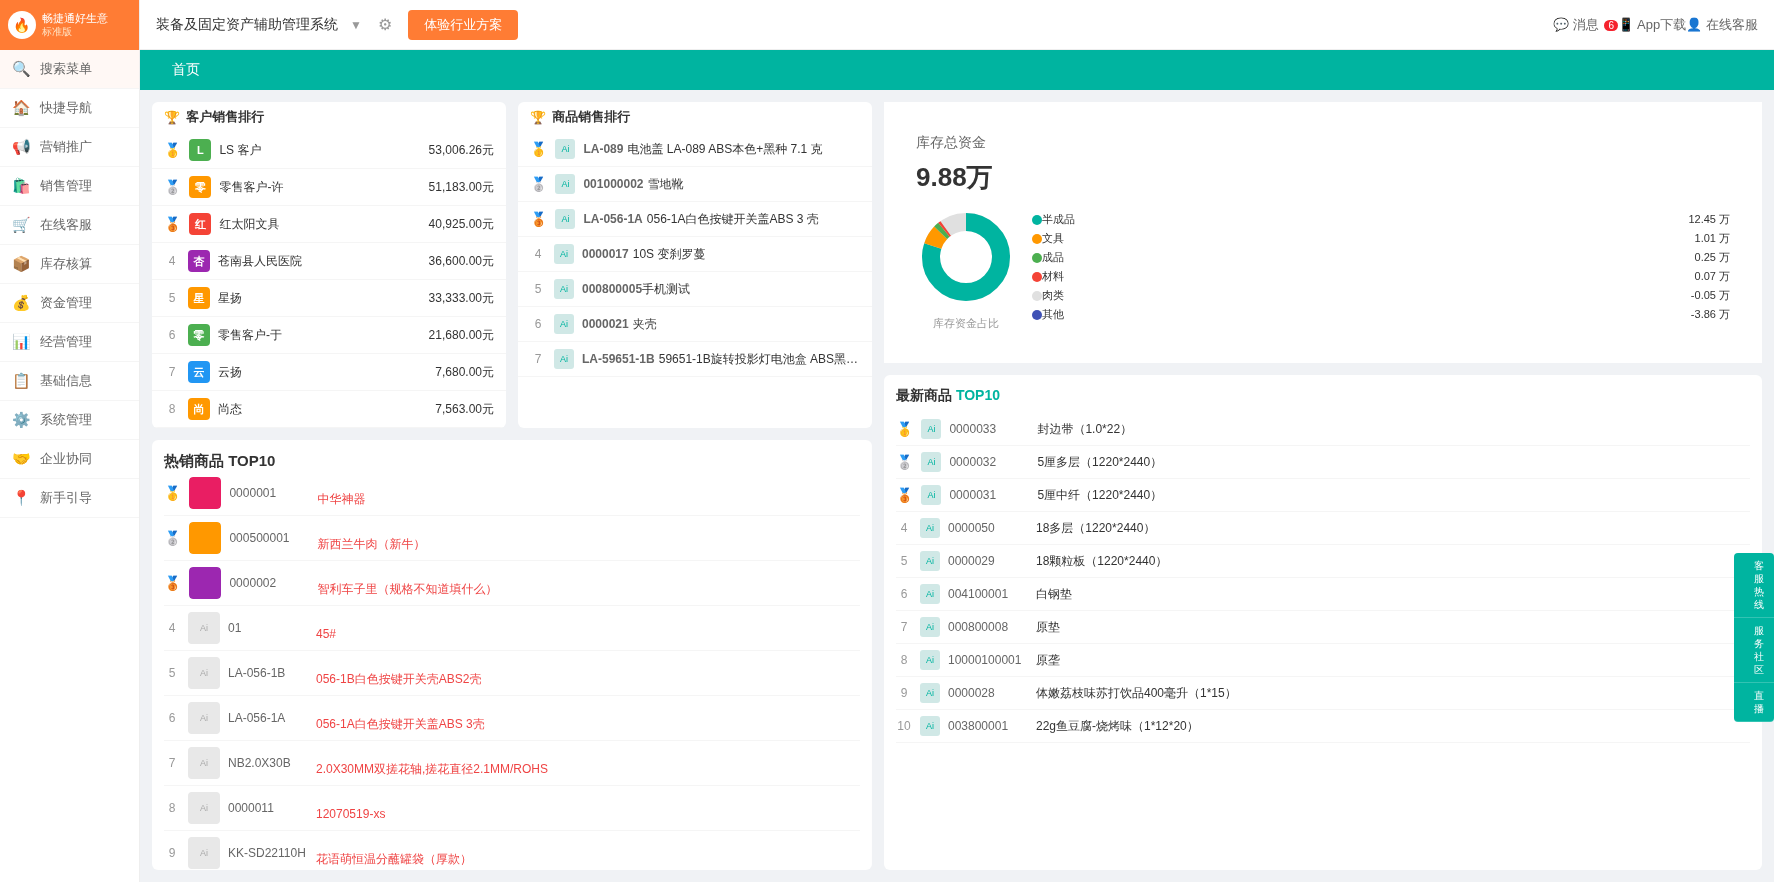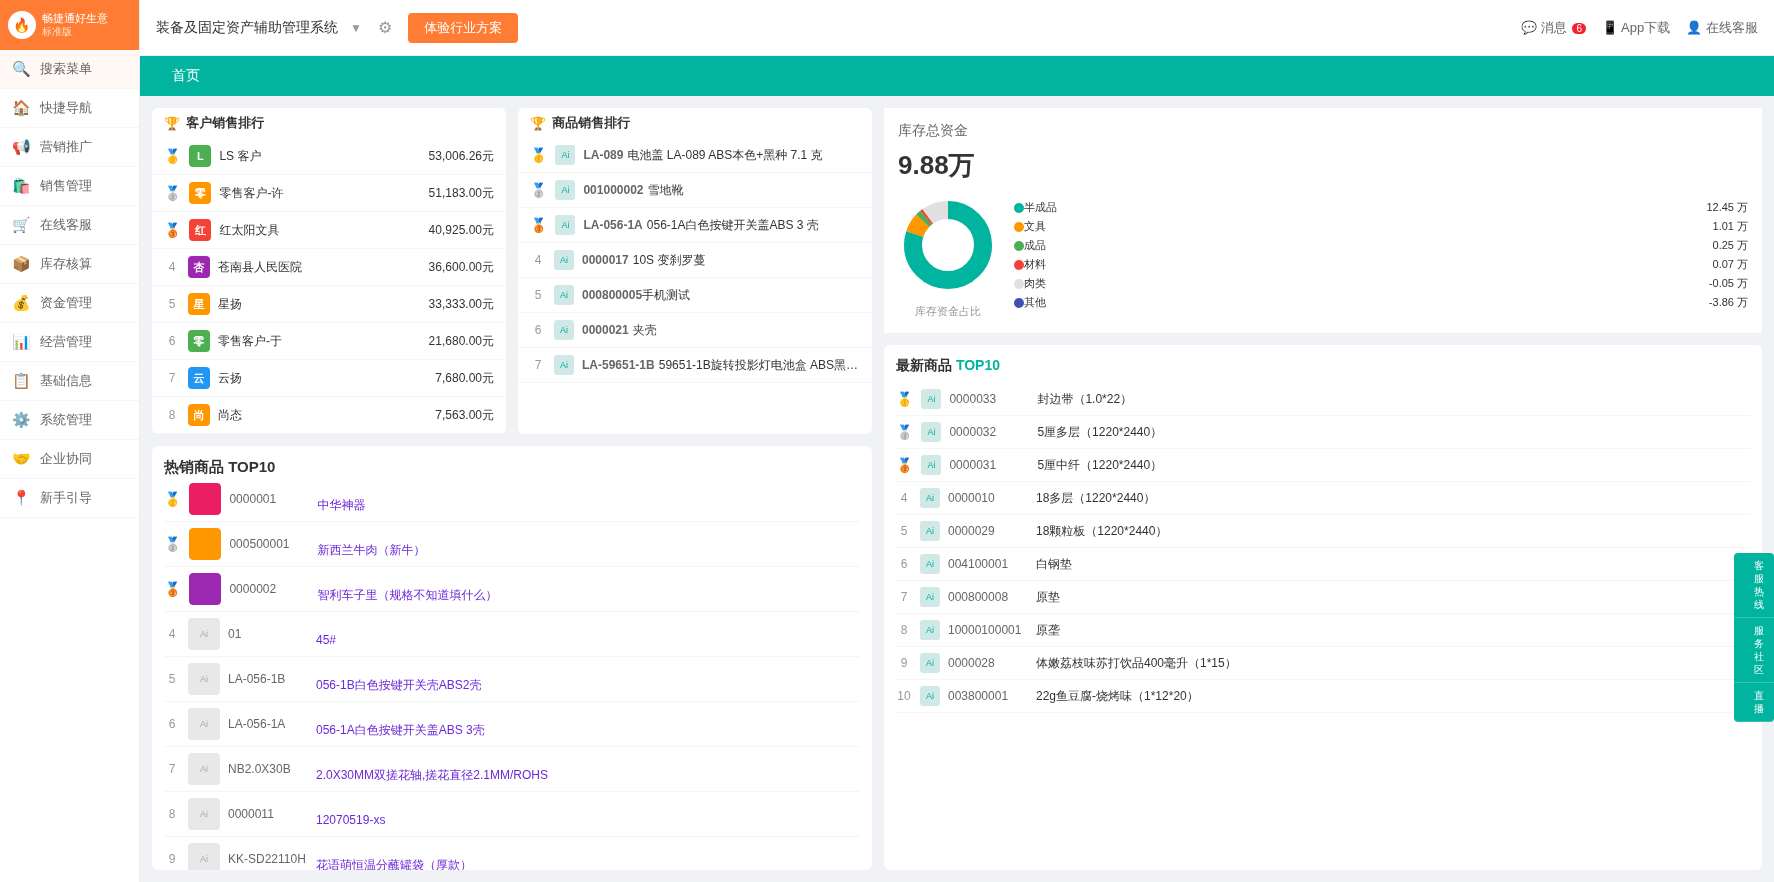--- a/index.html
+++ b/index.html
@@ -47,21 +47,21 @@
     .sidebar-search { background: #fff8f5; }
 
     
     .main-area {
       flex: 1;
       display: flex;
       flex-direction: column;
       overflow: hidden;
     }
     .topbar {
-      height: 56px;
+      height: 50px;
       background: #fff;
       border-bottom: 1px solid #eee;
       display: flex;
       align-items: center;
       padding: 0 16px;
       gap: 12px;
     }
     .topbar-system-name {
       font-size: 14px;
       color: #333;
@@ -80,21 +80,20 @@
       border-radius: 4px;
       padding: 6px 16px;
       font-size: 13px;
       cursor: pointer;
       margin-left: 4px;
     }
     .topbar-right {
       margin-left: auto;
       display: flex;
       align-items: center;
-      gap: 16px;
       color: #666;
       font-size: 13px;
     }
     .topbar-badge {
       background: #f5222d;
       color: #fff;
       border-radius: 8px;
       font-size: 10px;
       padding: 0 4px;
       margin-left: 2px;
@@ -185,36 +184,36 @@
     }
     .hot-item-img {
       width: 32px; height: 32px;
       border-radius: 4px;
       background: #eee;
       flex-shrink: 0;
       display: flex; align-items: center; justify-content: center;
       overflow: hidden;
     }
     .hot-item-code { color: #666; width: 80px; flex-shrink: 0; }
-    .hot-item-name { flex: 1; color: #6d28d9; overflow: hidden; text-overflow: ellipsis; white-space: nowrap; margin-top: 12px; }
+    .hot-item-name { flex: 1; color: #ef4444; overflow: hidden; text-overflow: ellipsis; white-space: nowrap; margin-top: 12px; }
 
     
     .right-panel {
       flex: 1;
       display: flex;
       flex-direction: column;
       gap: 12px;
       overflow: hidden;
     }
 
     
     .inventory-summary {
       background: #fff;
       border-radius: 0;
-      padding: 14px;
+      padding: 32px;
     }
     .inventory-title {
       font-size: 14px;
       color: #666;
       margin-bottom: 8px;
     }
     .inventory-total {
       font-size: 13px;
       color: #333;
       margin-bottom: 12px;
@@ -694,21 +693,21 @@
   </div>
             <div class="new-goods-item">
     <span class="medal-bronze">🥉</span>
     <div class="ng-icon" style="background:#d0e8e6;color:#00b4a0;font-size:9px;">Ai</div>
     <span class="ng-code">0000031</span>
     <span class="ng-name">5厘中纤（1220*2440）</span>
   </div>
             <div class="new-goods-item">
     <span class="rank-num">4</span>
     <div class="ng-icon" style="background:#d0e8e6;color:#00b4a0;font-size:9px;">Ai</div>
-    <span class="ng-code">0000010</span>
+    <span class="ng-code">0000050</span>
     <span class="ng-name">18多层（1220*2440）</span>
   </div>
             <div class="new-goods-item">
     <span class="rank-num">5</span>
     <div class="ng-icon" style="background:#d0e8e6;color:#00b4a0;font-size:9px;">Ai</div>
     <span class="ng-code">0000029</span>
     <span class="ng-name">18颗粒板（1220*2440）</span>
   </div>
             <div class="new-goods-item">
     <span class="rank-num">6</span>

